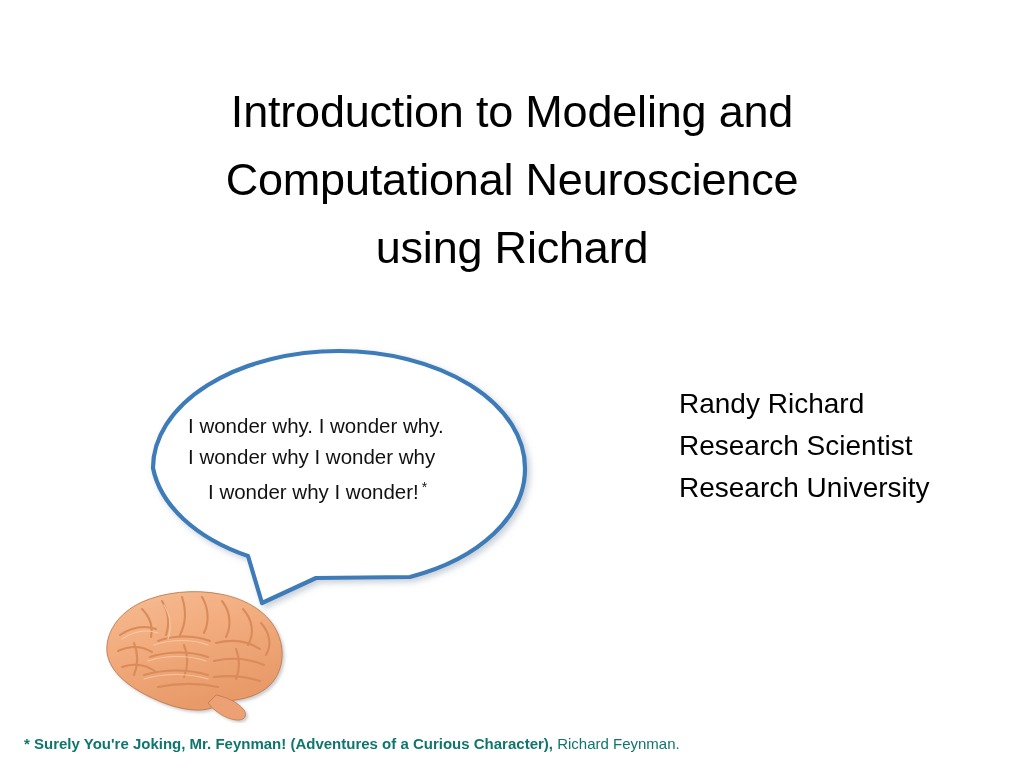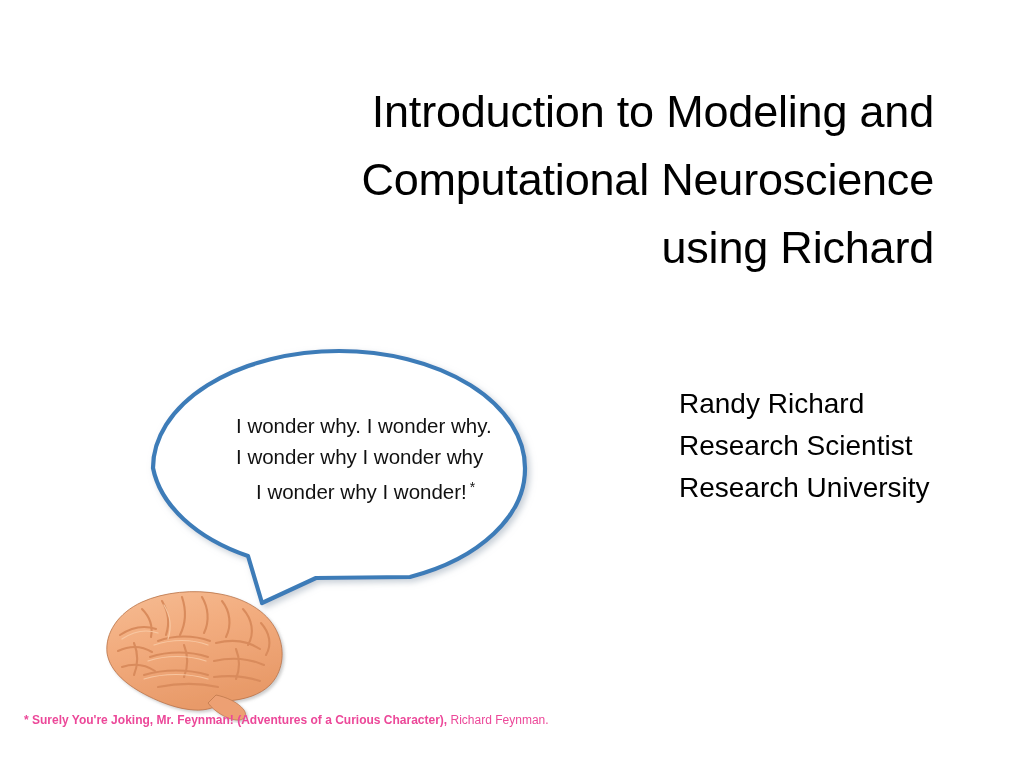--- a/index.html
+++ b/index.html
@@ -19,21 +19,21 @@
     background: #ffffff;
     overflow: hidden;
   }
 
   
   .title-block {
     position: absolute;
     left: 90px;
     top: 78px;
     width: 844px;
-    text-align: right;
+    text-align: center;
     color: #000000;
     font-size: 45px;
     line-height: 68px;
     font-weight: 400;
     letter-spacing: -0.2px;
     white-space: nowrap;
   }
   .title-line { display: block; }
 
   
@@ -56,21 +56,21 @@
     position: absolute;
     left: 48px;
     top: 70px;
     width: 330px;
     color: #111111;
     font-size: 20.5px;
     line-height: 31px;
     font-weight: 400;
     white-space: nowrap;
   }
-  .bubble-line { display: block; margin-left: 48px; }
+  .bubble-line { display: block; }
   .bubble-line.indent { padding-left: 20px; }
   .sup-star {
     font-size: 14px;
     vertical-align: 7px;
     padding-left: 3px;
   }
 
   
   .brain-wrap {
     position: absolute;
@@ -95,23 +95,23 @@
     line-height: 42px;
     font-weight: 400;
     white-space: nowrap;
   }
   .author-line { display: block; }
 
   
   .footnote {
     position: absolute;
     left: 24px;
-    top: 710px;
-    color: #ec4899;
-    font-size: 12px;
+    top: 734px;
+    color: #0f766e;
+    font-size: 15px;
     line-height: 20px;
     white-space: nowrap;
   }
   .footnote .fn-star { font-weight: 700; }
   .footnote .fn-bold { font-weight: 700; }
   .footnote .fn-reg  { font-weight: 400; }
 </style>
 </head>
 <body>
 

